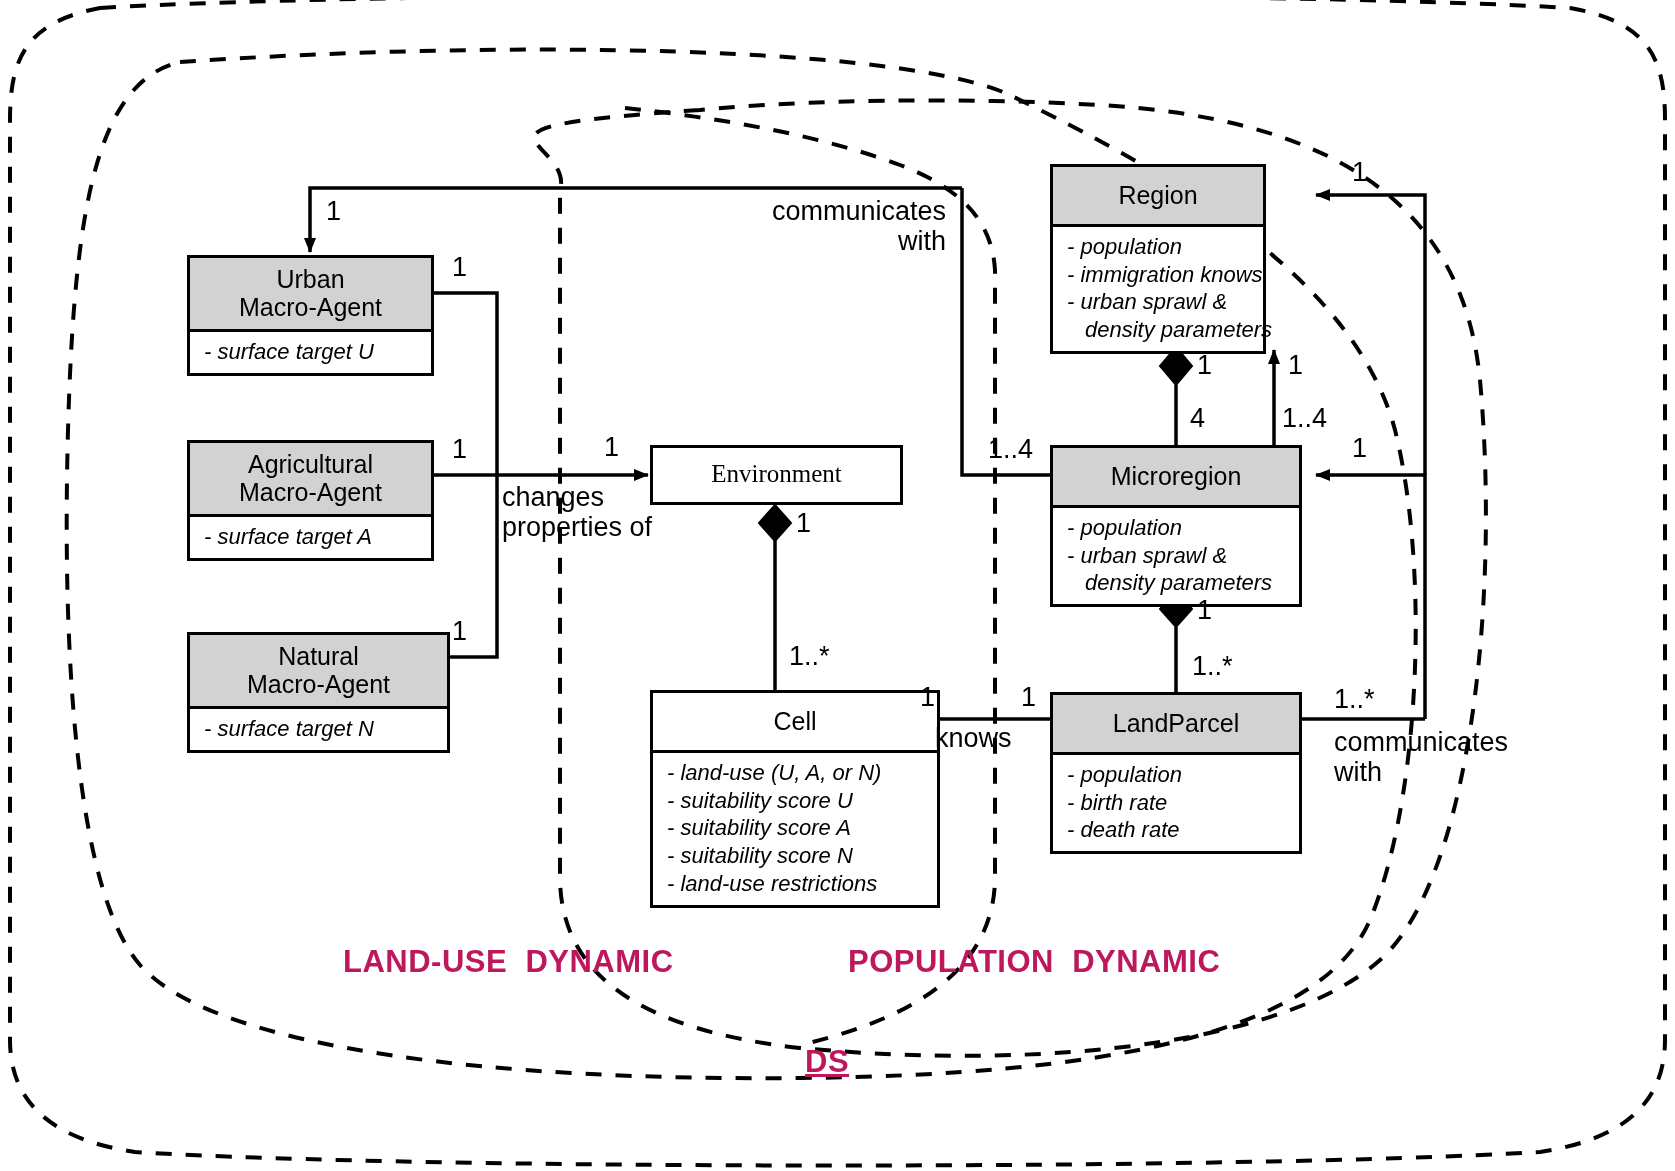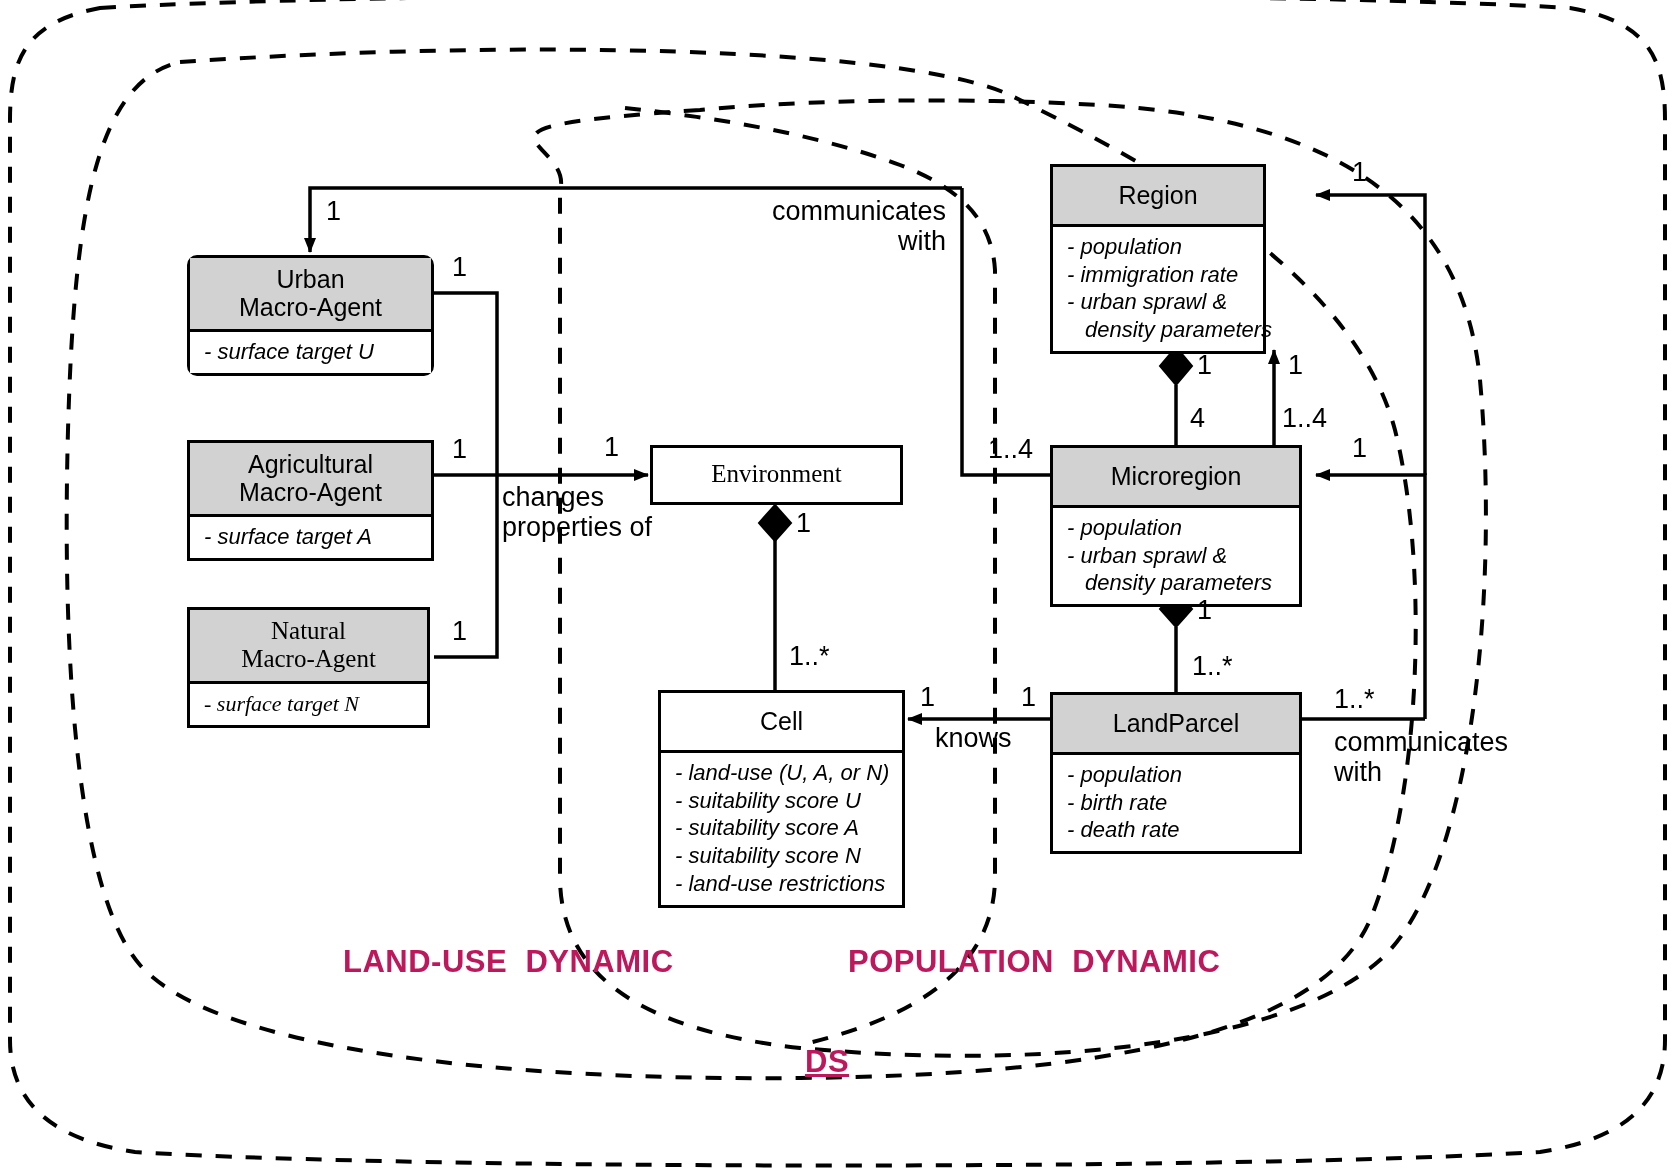--- a/index.html
+++ b/index.html
@@ -156,76 +156,76 @@
 
     <path fill="none" stroke="#000" stroke-width="3.5" marker-end="url(#solidArrow)" d="M 1425 475 L 1425 195 L 1316 195"></path>
 
     <path fill="none" stroke="#000" stroke-width="3.5" marker-end="url(#solidArrow)" d="M 1425 719 L 1425 475 L 1316 475"></path>
 
     <path fill="none" stroke="#000" stroke-width="3.5" d="M 1302 719 L 1425 719"></path>
 
     <path fill="none" stroke="#000" stroke-width="3.5" marker-end="url(#solidArrow)" d="M 962 188 L 310 188 L 310 252"></path>
   </svg>
 
-  <div class="uml-class" style="left:187px; top:255px; width:247px;border-radius:10px;">
+  <div class="uml-class" style="left:187px; top:255px; width:247px;">
     <div class="uml-header">
       <div>Urban</div>
       <div>Macro-Agent</div>
     </div>
     <div class="uml-attrs">
       <div>- surface target U</div>
     </div>
   </div>
 
   <div class="uml-class" style="left:187px; top:440px; width:247px;">
     <div class="uml-header">
       <div>Agricultural</div>
       <div>Macro-Agent</div>
     </div>
     <div class="uml-attrs">
       <div>- surface target A</div>
     </div>
   </div>
 
-  <div class="uml-class" style="left:187px; top:607px; width:243px;font-family:Liberation Serif, serif;">
+  <div class="uml-class" style="left:187px; top:632px; width:263px;">
     <div class="uml-header">
       <div>Natural</div>
       <div>Macro-Agent</div>
     </div>
     <div class="uml-attrs">
       <div>- surface target N</div>
     </div>
   </div>
 
   <div class="uml-class" style="left:650px; top:445px; width:253px; height:60px;">
     <div class="uml-header plain no-rule" style="padding-top:12px;">
       <div>Environment</div>
     </div>
   </div>
 
-  <div class="uml-class" style="left:650px; top:690px; width:247px;margin-left:8px;">
+  <div class="uml-class" style="left:650px; top:690px; width:290px;">
     <div class="uml-header plain" style="padding:14px 4px 15px 4px;">
       <div>Cell</div>
     </div>
     <div class="uml-attrs">
       <div>- land-use (U, A, or N)</div>
       <div>- suitability score U</div>
       <div>- suitability score A</div>
       <div>- suitability score N</div>
       <div>- land-use restrictions</div>
     </div>
   </div>
 
   <div class="uml-class" style="left:1050px; top:164px; width:216px;">
     <div class="uml-header" style="padding:14px 4px 15px 4px;">
       <div>Region</div>
     </div>
     <div class="uml-attrs">
       <div>- population</div>
-      <div>- immigration rate</div>
+      <div>- immigration knows</div>
       <div>- urban sprawl &amp;</div>
       <div class="cont">density parameters</div>
     </div>
   </div>
 
   <div class="uml-class" style="left:1050px; top:445px; width:252px;">
     <div class="uml-header" style="padding:14px 4px 15px 4px;">
       <div>Microregion</div>
     </div>
     <div class="uml-attrs">

